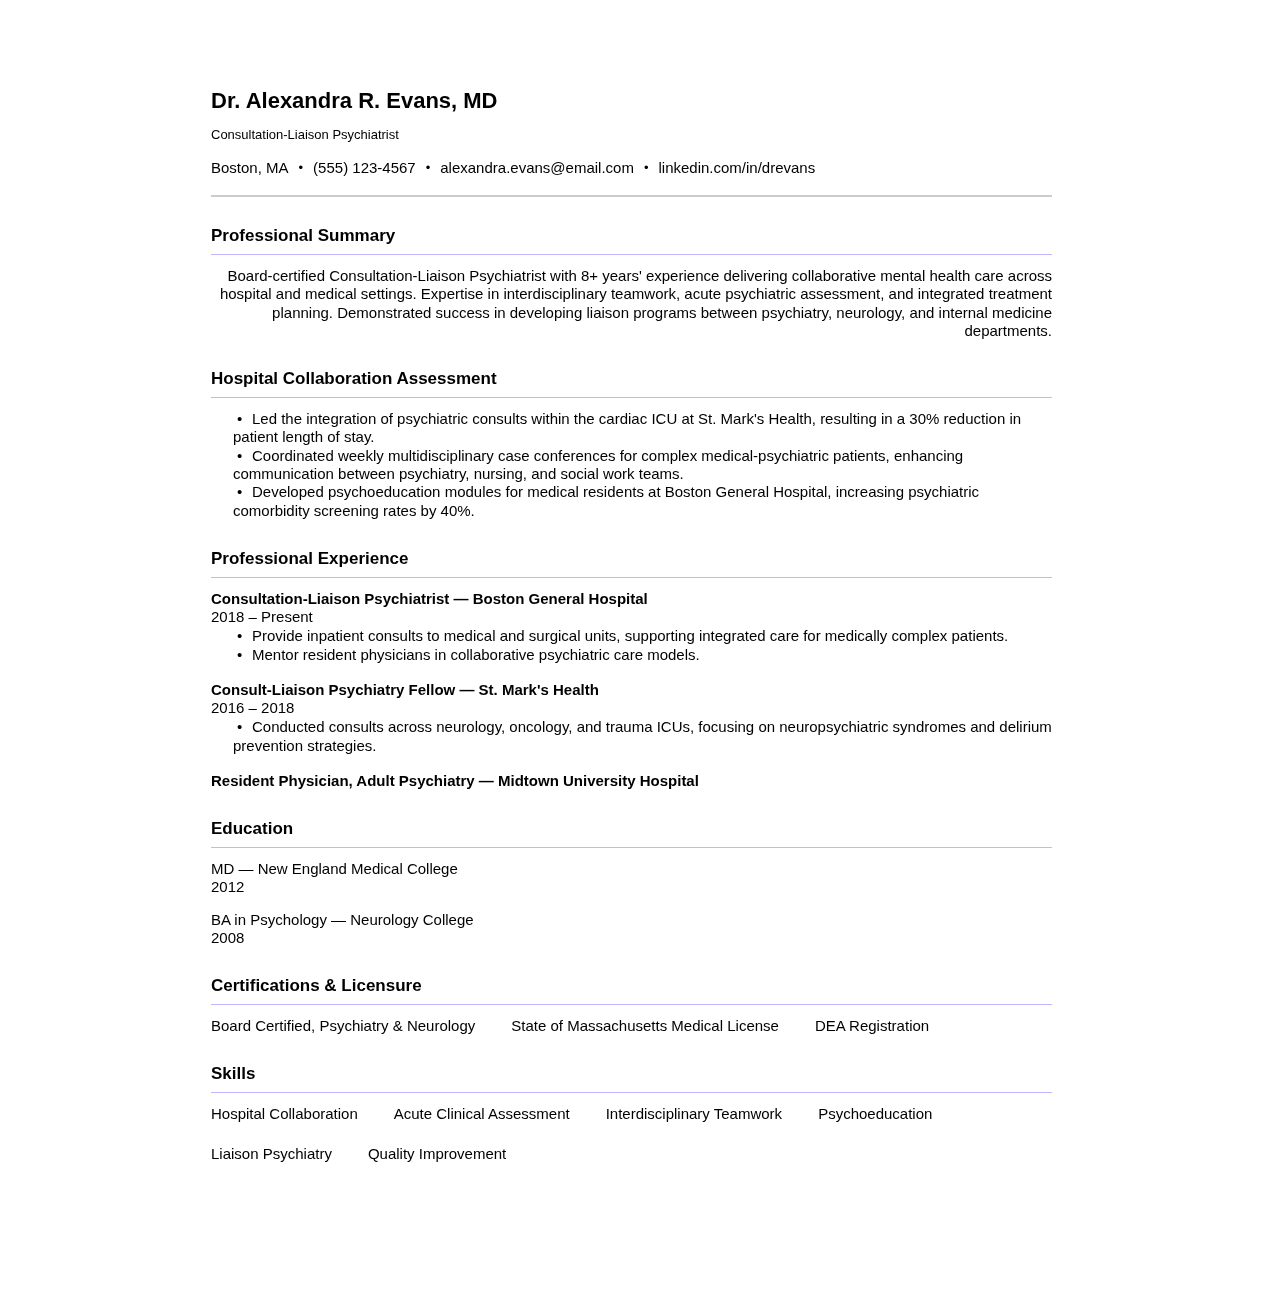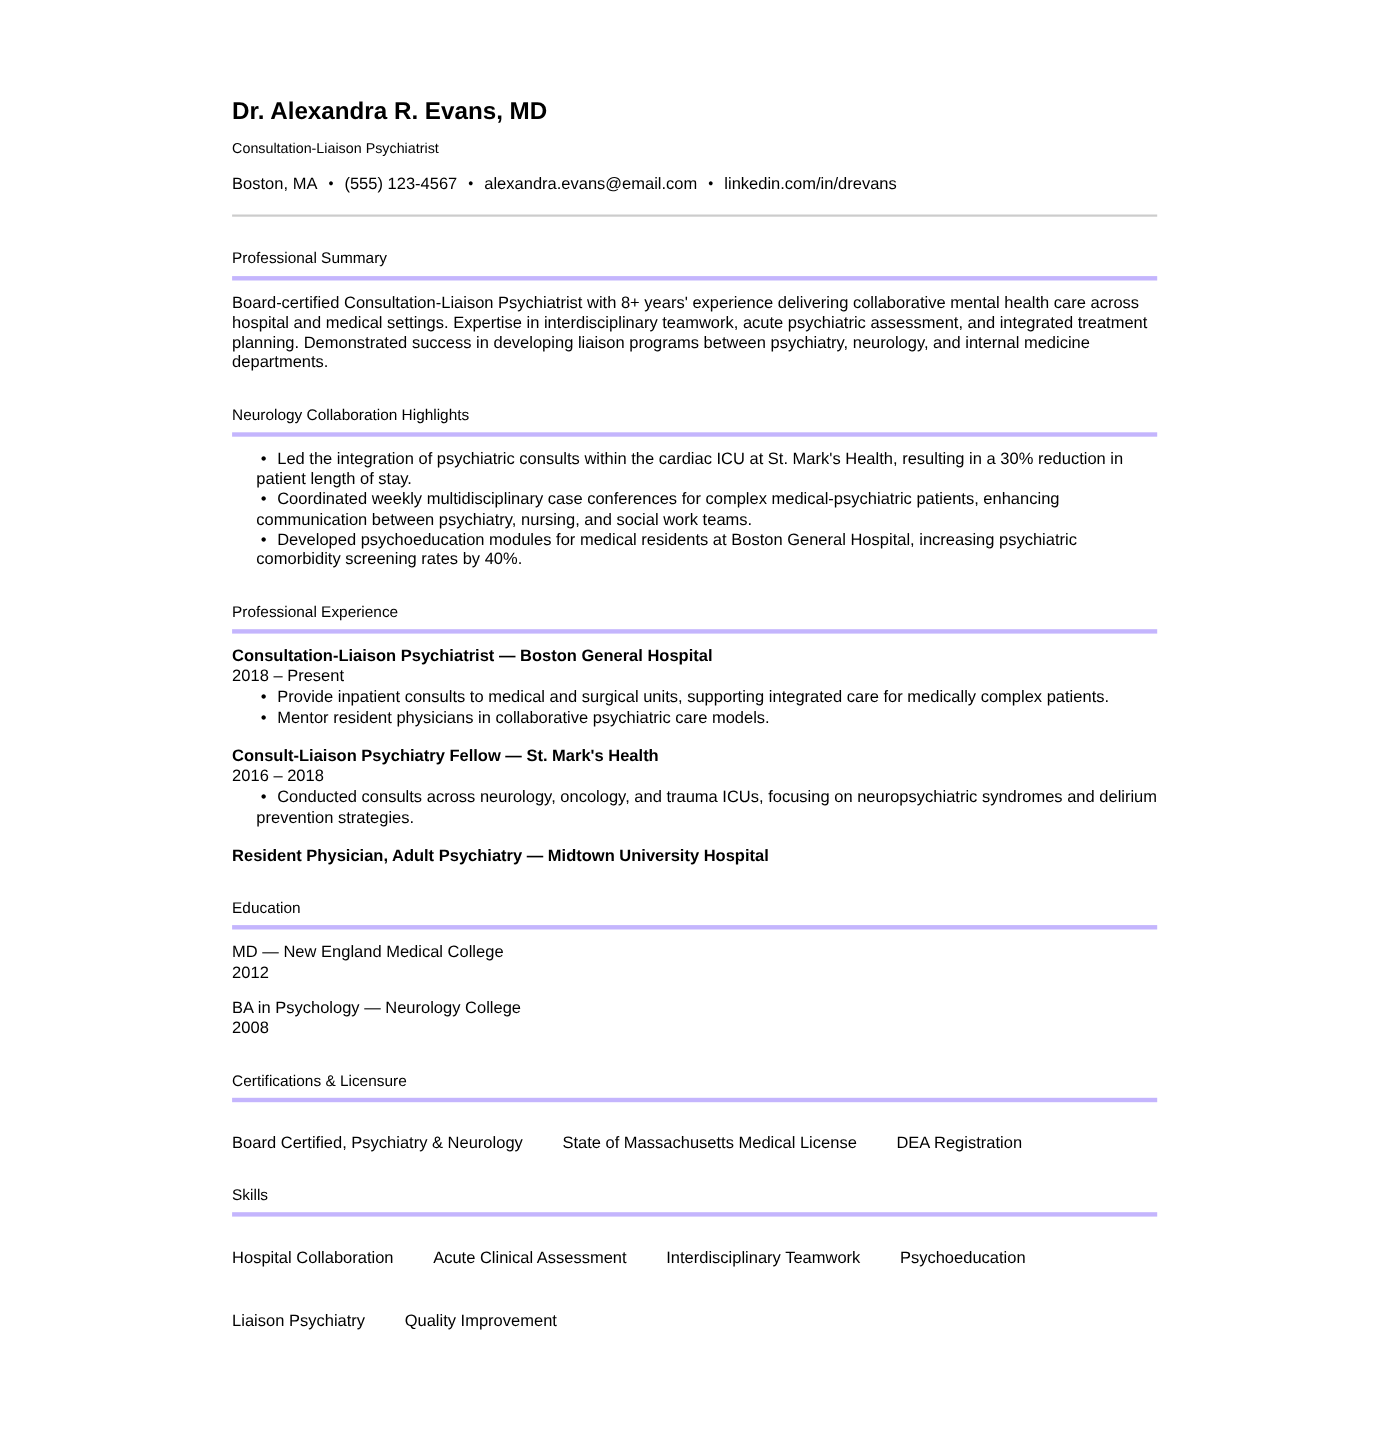--- a/index.html
+++ b/index.html
@@ -40,28 +40,29 @@
     font-size: 13px;
     vertical-align: 1px;
   }
   .header-rule {
     border: none;
     border-top: 2px solid #cccccc;
     margin: 18px 0 0 0;
   }
   
   h2.section-heading {
-    font-size: 14px;
-    font-weight: normal;
+    font-size: 17px;
+    font-weight: bold;
     margin: 29px 0 12px 0;
     padding-bottom: 7px;
-    border-bottom: 4px solid #c4b5fd;
+    border-bottom: 1px solid #c4b5fd;
   }
   p.body-text {
     margin: 0 0 15px 0;
+    text-align: right;
   }
   
   ul.bullets {
     list-style: none;
     margin: 0 0 16px 0;
     padding: 0;
   }
   ul.bullets li {
     margin: 0 0 0 22px;
   }
@@ -84,21 +85,21 @@
   .edu-degree { font-weight: normal; margin: 0; }
   .edu-year { margin: 0; }
   
   .tag-row {
     display: flex;
     flex-wrap: wrap;
     column-gap: 36px;
     row-gap: 22px;
     margin: 2px 0 10px 0;
   }
-  .tag-item { white-space: nowrap; margin-top: 17px; }
+  .tag-item { white-space: nowrap; }
 </style>
 </head>
 <body>
 
 <div class="page">
 
   <header>
     <h1 class="name">Dr. Alexandra R. Evans, MD</h1>
     <p class="job-subtitle">Consultation-Liaison Psychiatrist</p>
     <p class="contact-line">
@@ -106,21 +107,21 @@
     </p>
     <hr class="header-rule">
   </header>
 
   <section>
     <h2 class="section-heading">Professional Summary</h2>
     <p class="body-text">Board-certified Consultation-Liaison Psychiatrist with 8+ years' experience delivering collaborative mental health care across hospital and medical settings. Expertise in interdisciplinary teamwork, acute psychiatric assessment, and integrated treatment planning. Demonstrated success in developing liaison programs between psychiatry, neurology, and internal medicine departments.</p>
   </section>
 
   <section>
-    <h2 class="section-heading">Neurology Collaboration Highlights</h2>
+    <h2 class="section-heading">Hospital Collaboration Assessment</h2>
     <ul class="bullets">
       <li>Led the integration of psychiatric consults within the cardiac ICU at St. Mark's Health, resulting in a 30% reduction in patient length of stay.</li>
       <li>Coordinated weekly multidisciplinary case conferences for complex medical-psychiatric patients, enhancing communication between psychiatry, nursing, and social work teams.</li>
       <li>Developed psychoeducation modules for medical residents at Boston General Hospital, increasing psychiatric comorbidity screening rates by 40%.</li>
     </ul>
   </section>
 
   <section>
     <h2 class="section-heading">Professional Experience</h2>
 

